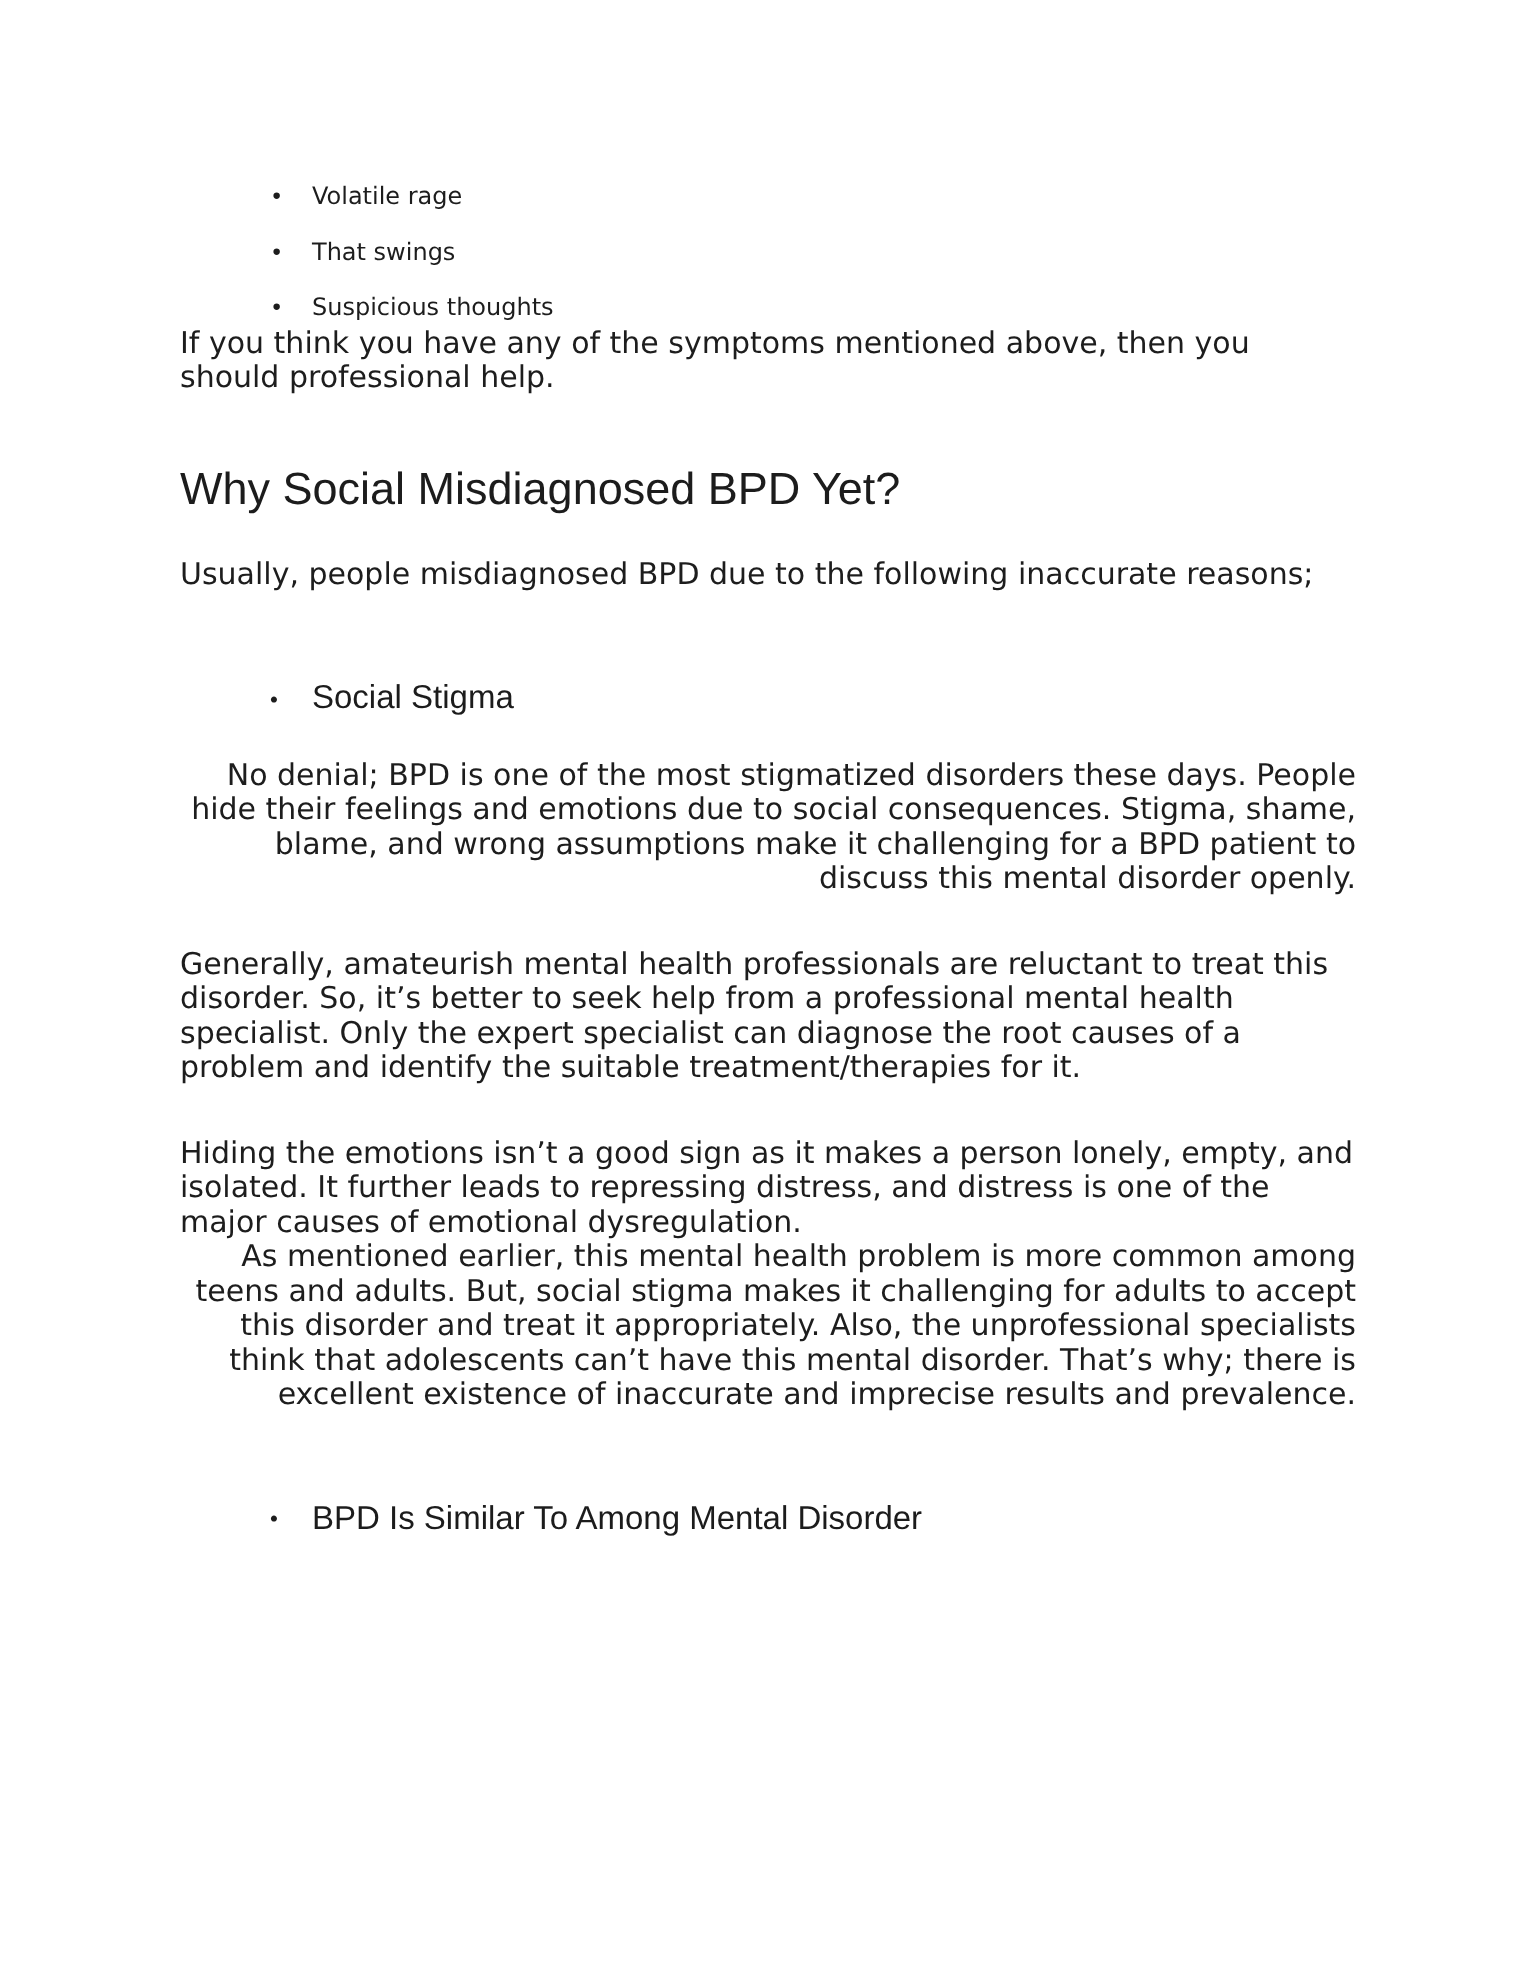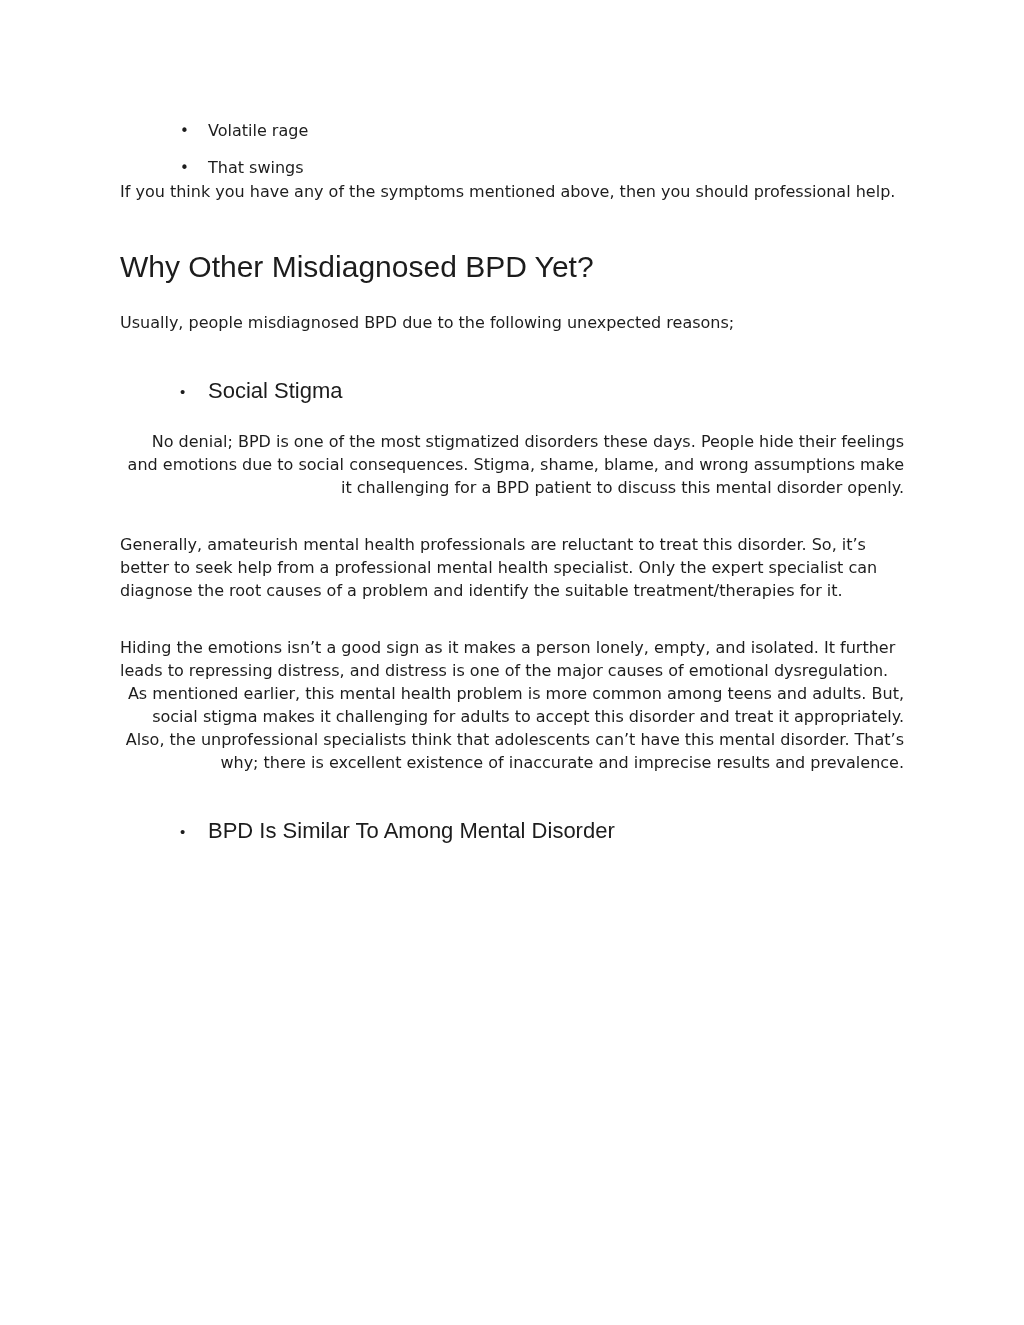--- a/index.html
+++ b/index.html
@@ -27,66 +27,69 @@
   .top-list li + li { margin-top: 13px; }
   .bullet {
     display: inline-block;
     width: 28px;
     font-size: 15px;
     vertical-align: middle;
     color: #1d1d1d;
   }
   
   .para, .lead, .intro {
-    font-size: 16px;
+    font-size: 20px;
     line-height: 23px;
     max-width: 790px;
   }
   .para + .para { margin-top: 34px; }
   
   h1 {
     font-family: "Liberation Sans", sans-serif;
     font-weight: 400;
     font-size: 30px;
     line-height: 36px;
     color: #1c1c1c;
     margin: 46px 0 26px 0;
   }
   .section-heading {
     font-family: "Liberation Sans", sans-serif;
     font-weight: 400;
     font-size: 22px;
     line-height: 28px;
     color: #1c1c1c;
-    margin: 43px 0 24px 0;
+    margin: 57px 0 24px 0;
     padding-left: 60px;
     text-indent: 0;
   }
   .section-heading .bullet { font-size: 15px; }
   .section-body .para:first-of-type { margin-top: 0; text-align: right; }
 </style>
 </head>
 <body>
 
 <div class="page">
 
   <ul class="top-list">
     <li>
       <span class="bullet">•</span><span>Volatile rage</span>
     </li>
     <li>
       <span class="bullet">•</span><span>That swings</span>
     </li>
+    <li>
+      <span class="bullet">•</span><span>Suspicious thoughts</span>
+    </li>
   </ul>
 
   <p class="intro">If you think you have any of the symptoms mentioned above, then you should professional help.</p>
 
-  <h1>Why Other Misdiagnosed BPD Yet?</h1>
+  <h1>Why Social Misdiagnosed BPD Yet?</h1>
 
-  <p class="lead">Usually, people misdiagnosed BPD due to the following unexpected reasons;</p>
+  <p class="lead">Usually, people misdiagnosed BPD due to the following inaccurate reasons;</p>
 
   <div class="section">
     <h2 class="section-heading">
       <span class="bullet">•</span><span>Social Stigma</span>
     </h2>
     <div class="section-body">
       <p class="para">No denial; BPD is one of the most stigmatized disorders these days. People hide their feelings and emotions due to social consequences. Stigma, shame, blame, and wrong assumptions make it challenging for a BPD patient to discuss this mental disorder openly.</p>
       <p class="para">Generally, amateurish mental health professionals are reluctant to treat this disorder. So, it’s better to seek help from a professional mental health specialist. Only the expert specialist can diagnose the root causes of a problem and identify the suitable treatment/therapies for it.</p>
       <p class="para">Hiding the emotions isn’t a good sign as it makes a person lonely, empty, and isolated. It further leads to repressing distress, and distress is one of the major causes of emotional dysregulation.</p>
     </div>

